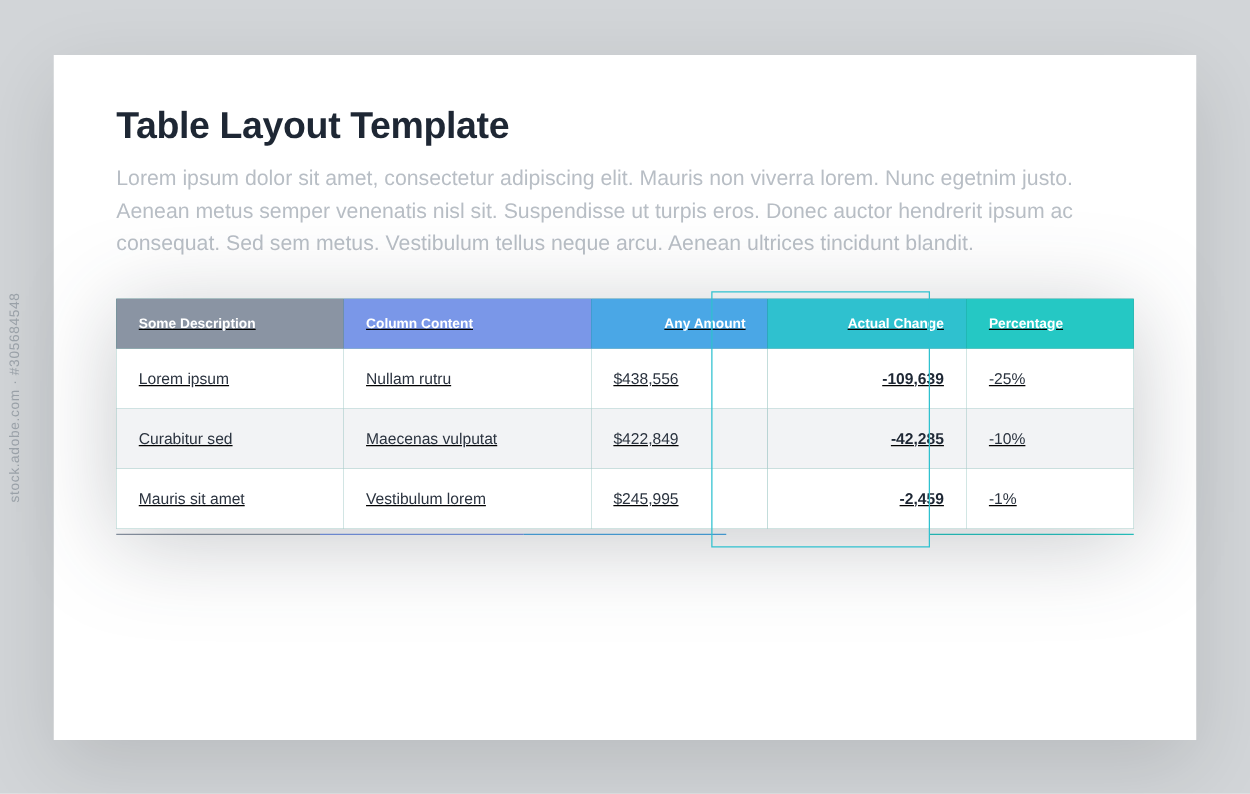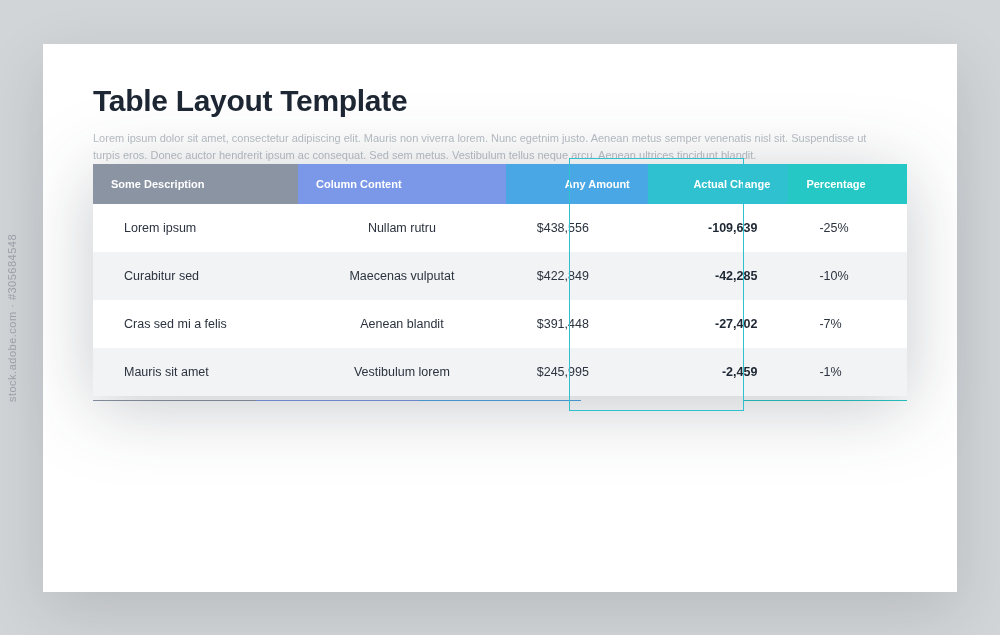--- a/index.html
+++ b/index.html
@@ -21,60 +21,62 @@
       box-shadow: 0 20px 60px rgba(0,0,0,0.12);
     }
     .title {
       font-size: 30px;
       font-weight: 800;
       color: #1e2734;
       letter-spacing: -0.3px;
       margin-bottom: 12px;
     }
     .subtitle {
-      font-size: 11px;
+      font-size: 17px;
       color: #b8bec5;
       line-height: 1.55;
+      margin-bottom: 30px;
       max-width: 800px;
     }
     .table-wrap {
       position: relative;
     }
     .shadow-wrap {
       filter: drop-shadow(0 10px 36px rgba(30,39,52,0.25));
     }
     .table {
       width: 100%;
       border-collapse: separate;
       border-spacing: 0;
       background: #0f766e;
+      text-decoration: underline;
     }
     .table th {
       color: #fff;
       font-size: 11px;
       font-weight: 700;
       padding: 14px 18px;
       text-align: left;
       white-space: nowrap;
     }
     .table th:nth-child(1){ background:#8a94a3; }
     .table th:nth-child(2){ background:#7a97e8; }
     .table th:nth-child(3){ background:#4aa7e6; text-align:right; }
     .table th:nth-child(4){ background:#2fc1cf; text-align:right; }
     .table th:nth-child(5){ background:#25c8c4; text-align:left; }
     .table td {
       font-size: 12.5px;
       color: #2b333f;
-      padding: 17px 31px;
+      padding: 17px 18px;
       background: #fff;
       white-space: nowrap;
     }
     .table tbody tr:nth-child(even) td { background: #f2f3f5; }
     .table td:nth-child(1){ text-align:left; }
-    .table td:nth-child(2){ text-align:center; }
+    .table td:nth-child(2){ text-align:left; }
     .table td:nth-child(3){ text-align:left; }
     .table td:nth-child(4){ text-align:right; font-weight:800; color:#1e2734;margin-top:27px; }
     .table td:nth-child(5){ text-align:left; }
     .col-underlines {
       display: flex;
       width: 100%;
       margin-top: 4px;
     }
     .u { height: 1.5px; flex: 1; }
     .u1{ background:#8a94a3; margin-right:0; }
@@ -133,27 +135,20 @@
             <td>-25%</td>
           </tr>
           <tr>
             <td>Curabitur sed</td>
             <td>Maecenas vulputat</td>
             <td>$422,849</td>
             <td>-42,285</td>
             <td>-10%</td>
           </tr>
           <tr>
-            <td>Cras sed mi a felis</td>
-            <td>Aenean blandit</td>
-            <td>$391,448</td>
-            <td>-27,402</td>
-            <td>-7%</td>
-          </tr>
-          <tr>
             <td>Mauris sit amet</td>
             <td>Vestibulum lorem</td>
             <td>$245,995</td>
             <td>-2,459</td>
             <td>-1%</td>
           </tr>
         </tbody>
       </table>
     </div>
     <div class="col-underlines">

